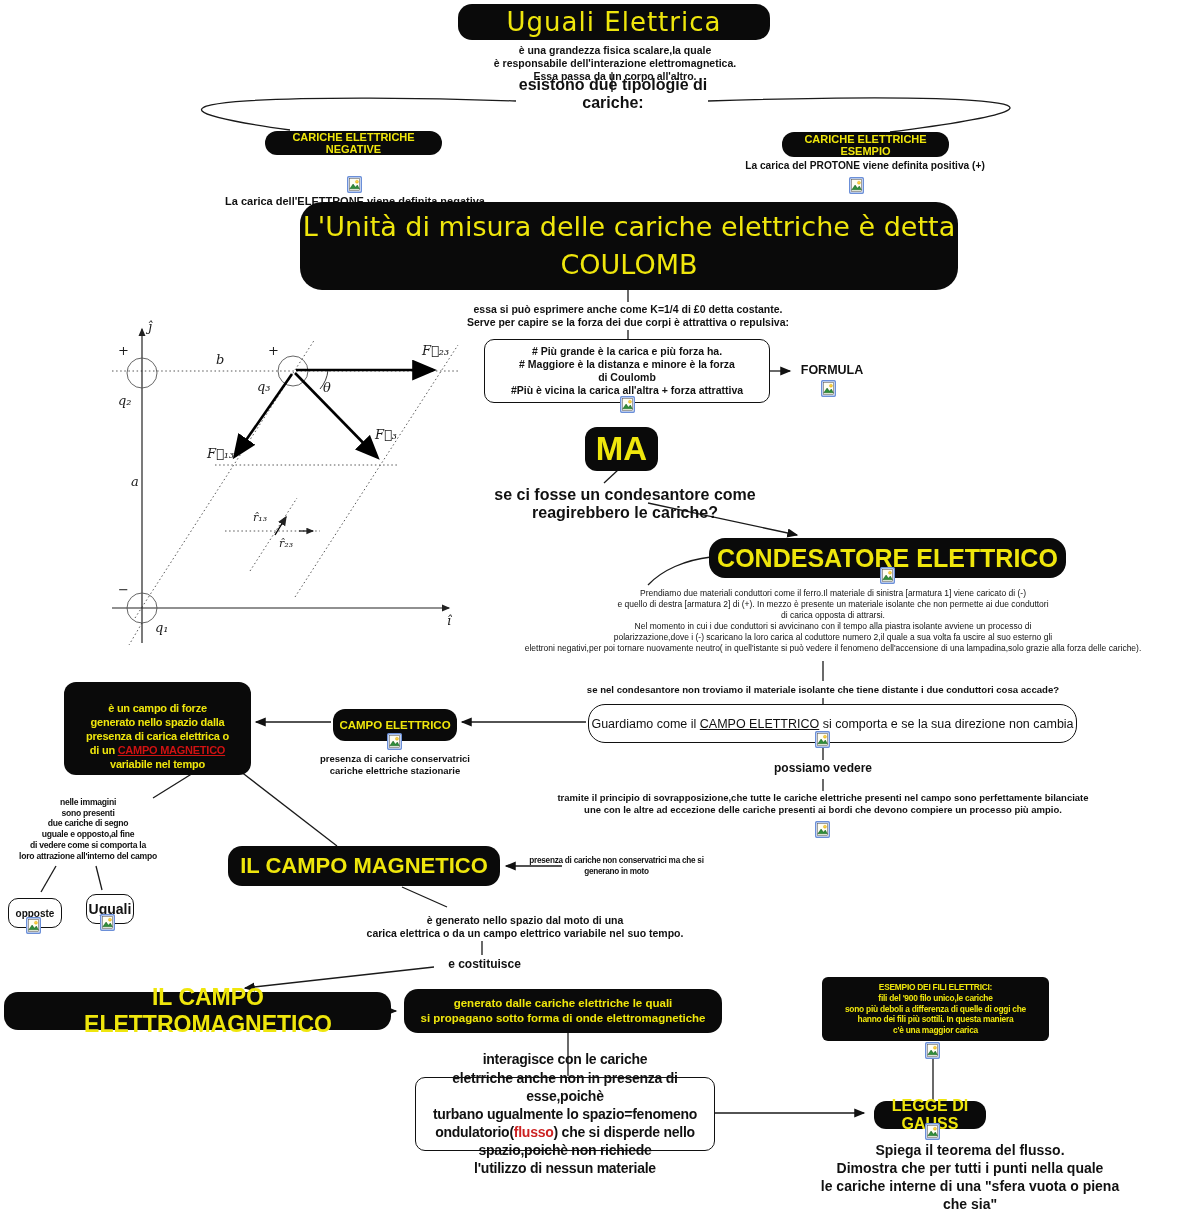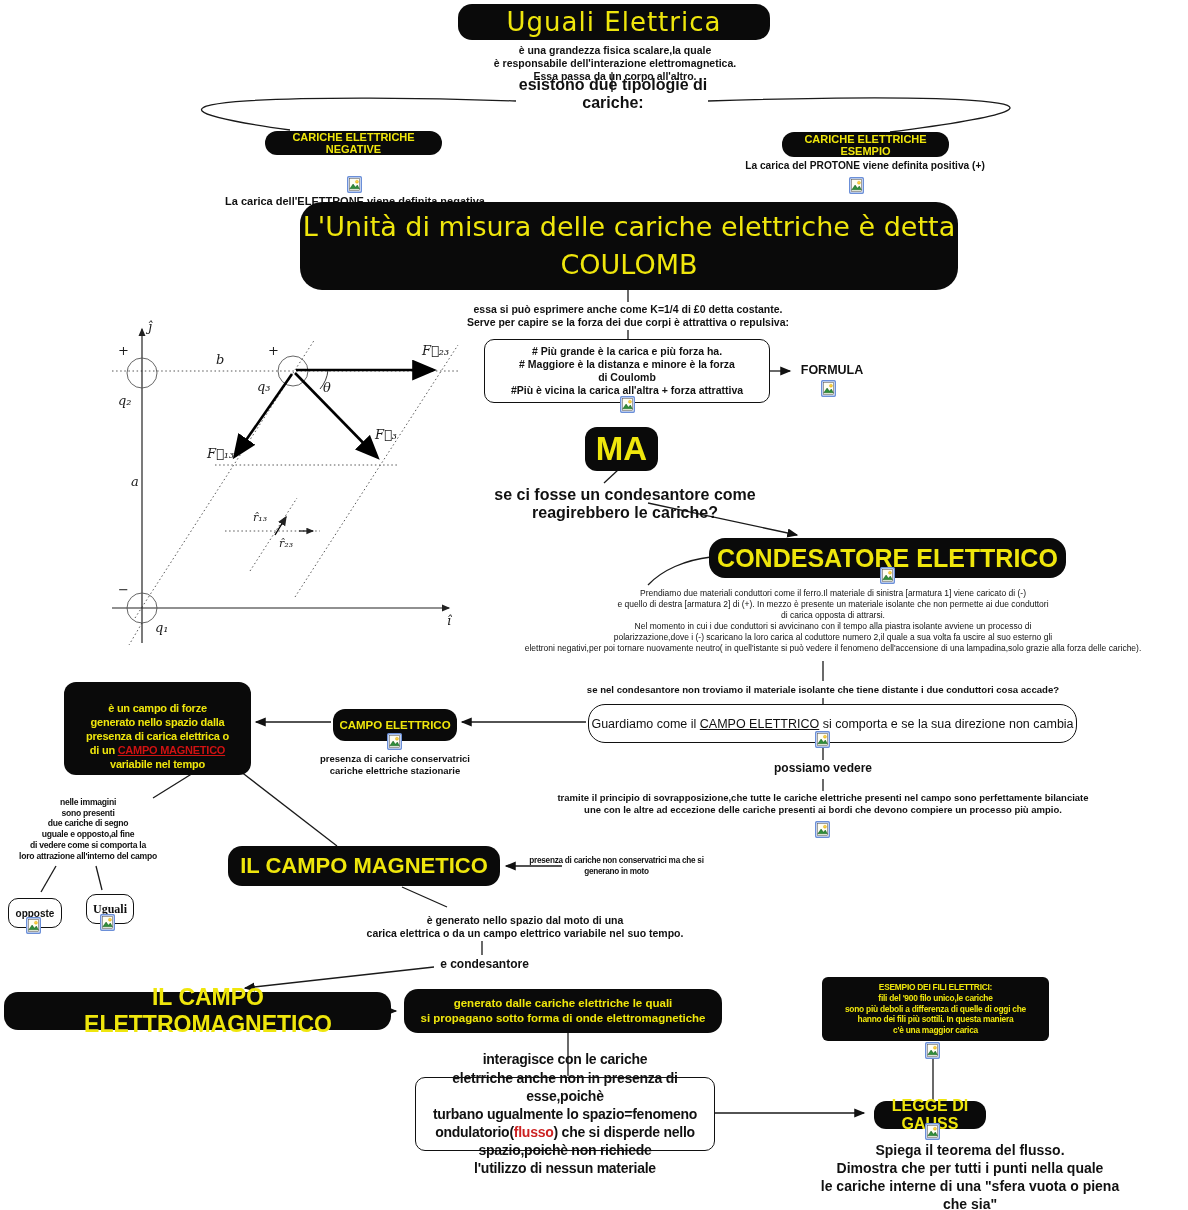--- a/index.html
+++ b/index.html
@@ -206,40 +206,40 @@
     <span>opposte</span>
   </div>
   <span class="icon" style="left:26px;top:917px;">
     <svg viewBox="0 0 16 18">
         <rect x="0.75" y="0.75" width="14.5" height="16.5" rx="1" fill="#fff" stroke="#6b8fd8" stroke-width="1.5"></rect>
         <rect x="2.8" y="2.8" width="10.4" height="12.4" fill="#fefef2" stroke="#555" stroke-width="0.6"></rect>
         <circle cx="10.6" cy="6" r="1.6" fill="#ffd23d" stroke="#c79400" stroke-width="0.4"></circle>
         <path d="M3 13.6 L6.5 8.5 L9 12 L11 9.6 L13.2 13.6 Z" fill="#2f8f3a" stroke="#14501c" stroke-width="0.5"></path>
       </svg>
   </span>
-  <div class="wbox bold" style="left:86px;top:894px;width:46px;height:28px;border-radius:10px;font-size:12px;font-family:Liberation Serif, serif;">
+  <div class="wbox bold" style="left:86px;top:894px;width:46px;height:28px;border-radius:10px;font-size:14px;">
     <span>Uguali</span>
   </div>
   <span class="icon" style="left:100px;top:914px;">
     <svg viewBox="0 0 16 18">
         <rect x="0.75" y="0.75" width="14.5" height="16.5" rx="1" fill="#fff" stroke="#6b8fd8" stroke-width="1.5"></rect>
         <rect x="2.8" y="2.8" width="10.4" height="12.4" fill="#fefef2" stroke="#555" stroke-width="0.6"></rect>
         <circle cx="10.6" cy="6" r="1.6" fill="#ffd23d" stroke="#c79400" stroke-width="0.4"></circle>
         <path d="M3 13.6 L6.5 8.5 L9 12 L11 9.6 L13.2 13.6 Z" fill="#2f8f3a" stroke="#14501c" stroke-width="0.5"></path>
       </svg>
   </span>
 
   <div class="bbox" style="left:228px;top:846px;width:272px;height:40px;border-radius:14px;font-size:22px;">
     <span>IL CAMPO MAGNETICO</span>
   </div>
   <div class="abs pre ctr bold tight" style="left:514px;top:856px;width:205px;font-size:8.2px;line-height:1.3;">presenza di cariche non conservatrici ma che si
 generano in moto</div>
   <div class="abs pre ctr bold" style="left:330px;top:914px;width:390px;font-size:10.5px;line-height:1.25;">è generato nello spazio dal moto di una
 carica elettrica o da un campo elettrico variabile nel suo tempo.</div>
-  <div class="abs ctr bold" style="left:437px;top:957px;width:95px;font-size:12px;">e condesantore</div>
+  <div class="abs ctr bold" style="left:437px;top:957px;width:95px;font-size:12px;">e costituisce</div>
 
   <div class="bbox" style="left:4px;top:992px;width:366px;height:38px;border-radius:14px;font-size:23px;padding-left:21px;">
     <span>IL CAMPO ELETTROMAGNETICO</span>
   </div>
   <div class="bbox pre" style="left:404px;top:989px;width:318px;height:44px;border-radius:14px;font-size:11.5px;line-height:1.3;">
     <span>generato dalle cariche elettriche le quali
 si propagano sotto forma di onde elettromagnetiche</span>
   </div>
   <div class="wbox pre bold tight" style="left:415px;top:1077px;width:298px;height:72px;border-radius:10px;font-size:14px;line-height:1.3;">
     <span><span>interagisce con le cariche

